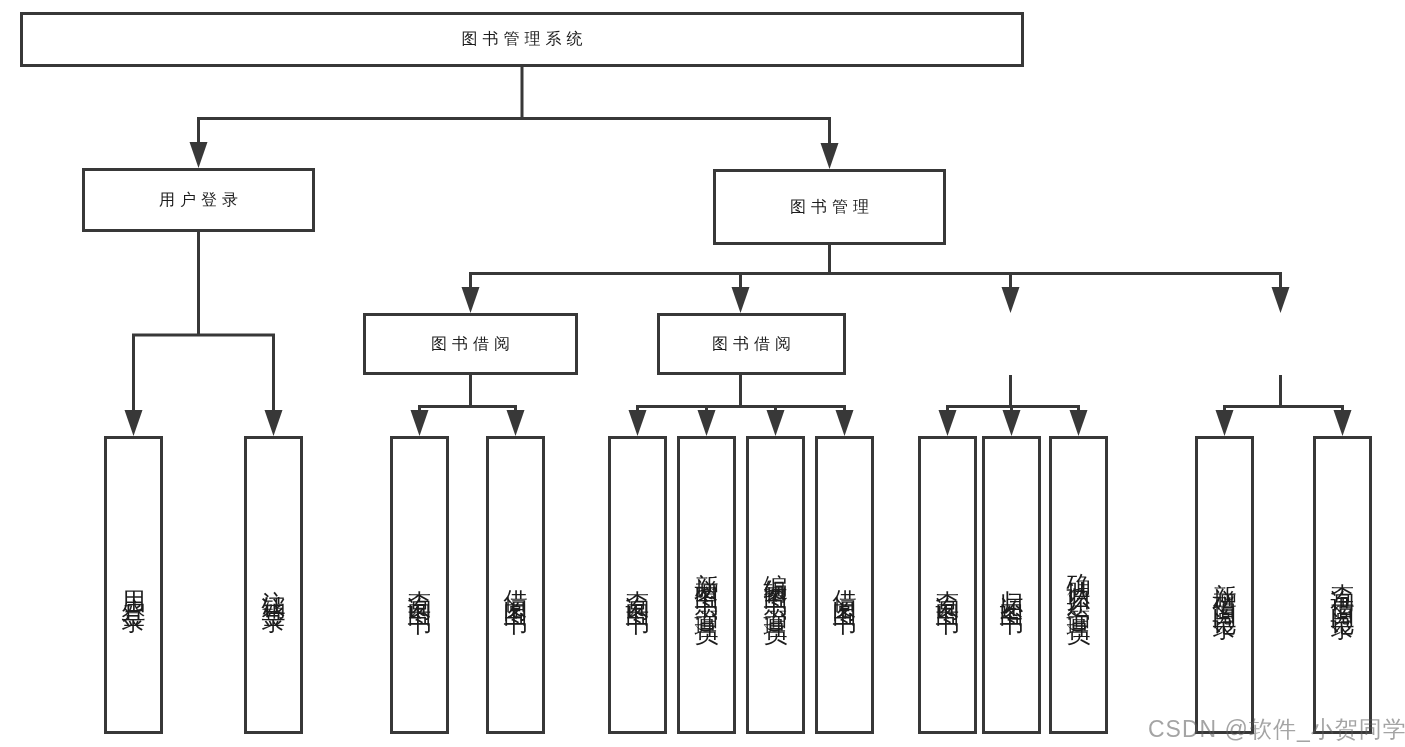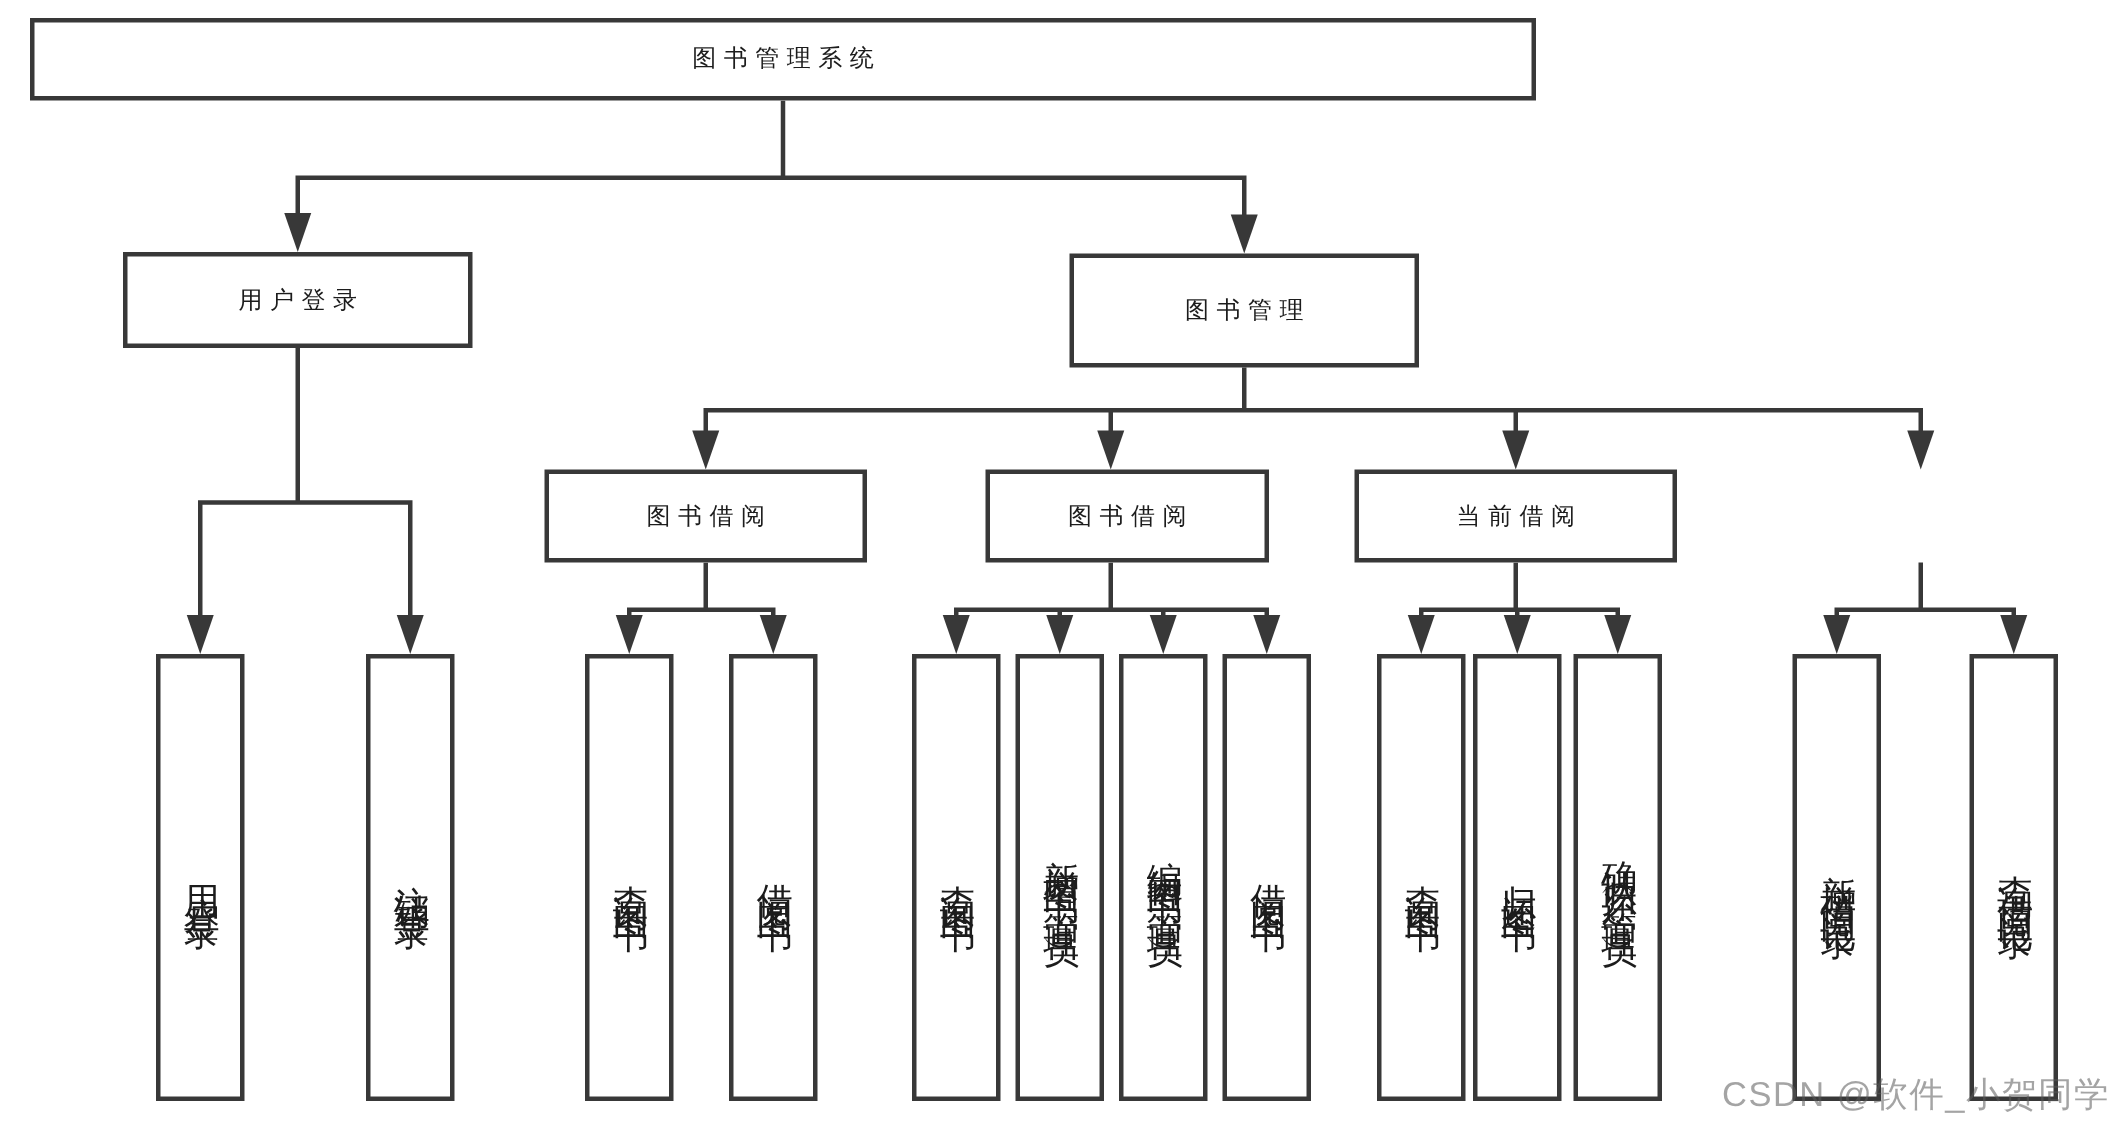--- a/index.html
+++ b/index.html
@@ -123,23 +123,20 @@
   <div class="node n-l2b">
     <span class="hlabel">图书管理</span>
   </div>
 
   <div class="node n-l3a">
     <span class="hlabel">图书借阅</span>
   </div>
   <div class="node n-l3b">
     <span class="hlabel">图书借阅</span>
   </div>
-  <div class="node n-l3c">
-    <span class="hlabel">当前借阅</span>
-  </div>
 
   <div class="node vnode leaf x1">
     <span class="vlabel">用户登录</span>
   </div>
   <div class="node vnode leaf x2">
     <span class="vlabel">注销登录</span>
   </div>
   <div class="node vnode leaf x3">
     <span class="vlabel">查询图书</span>
   </div>

